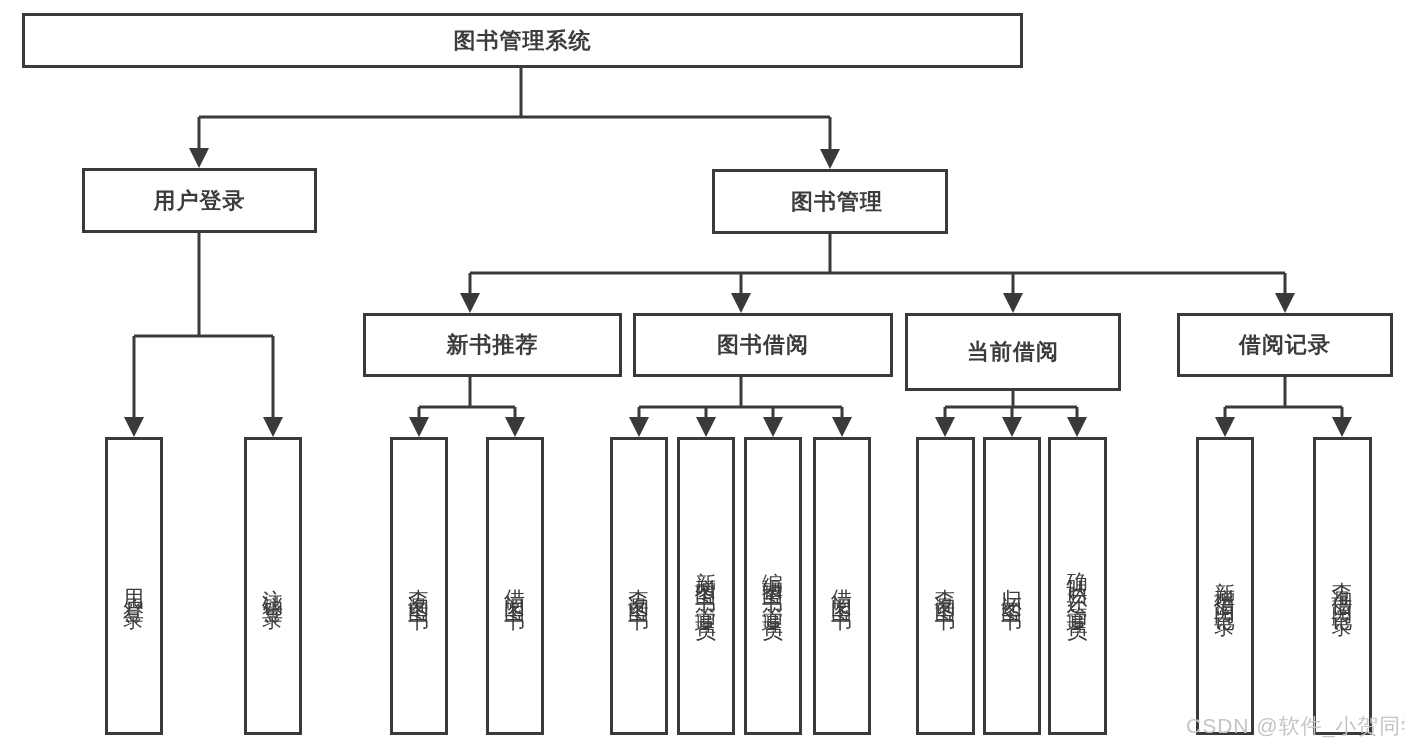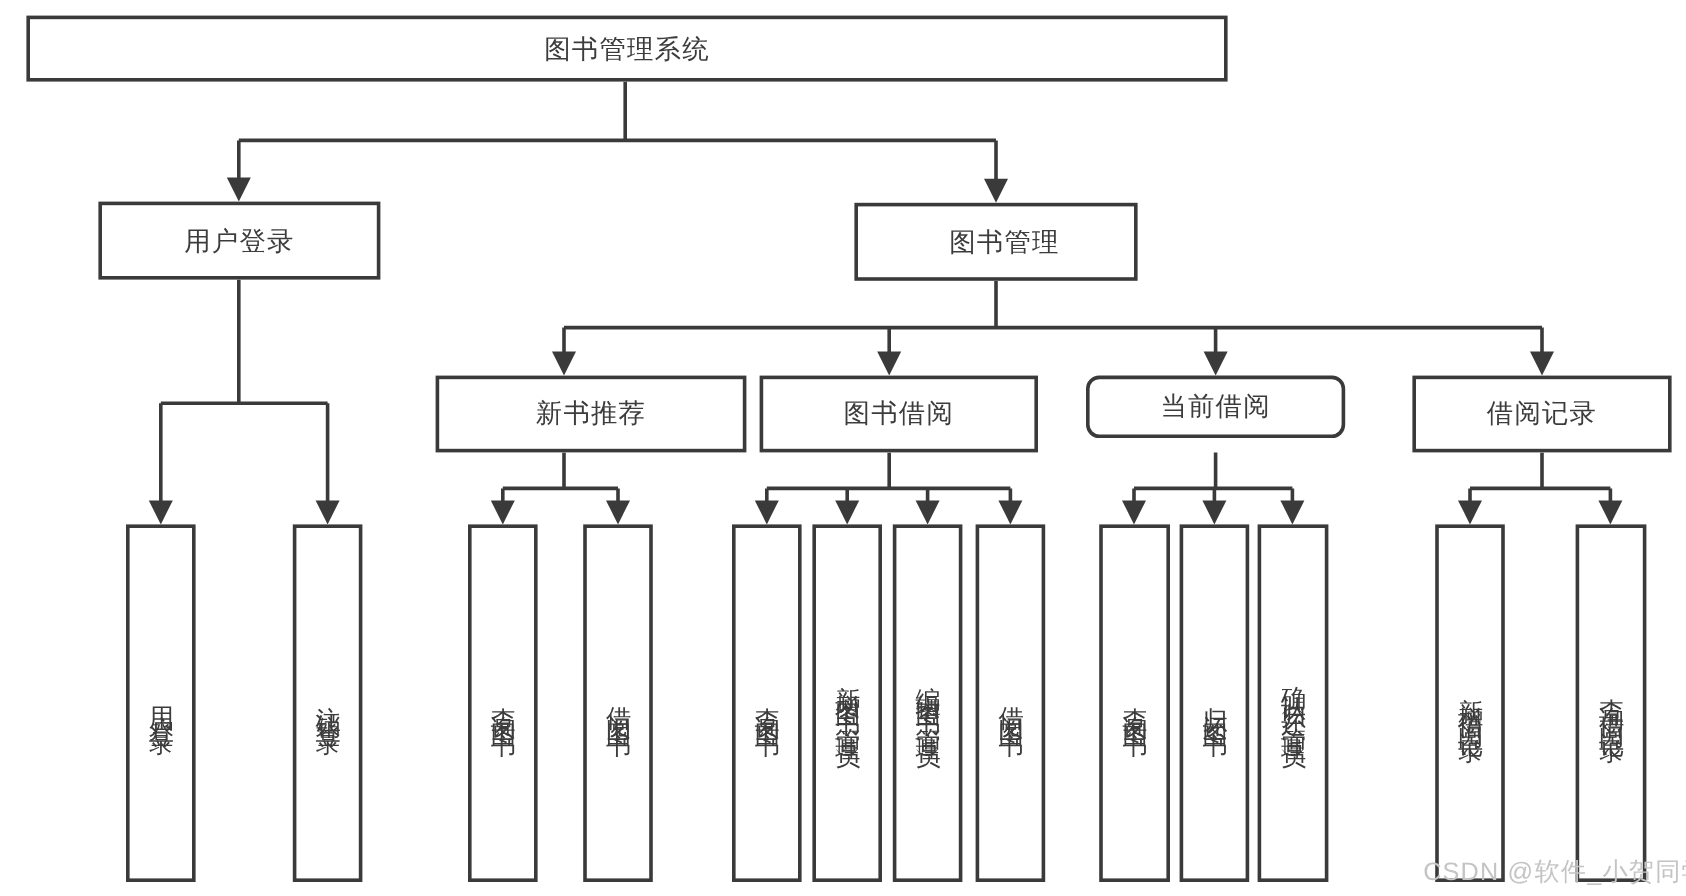--- a/index.html
+++ b/index.html
@@ -31,20 +31,21 @@
     box-sizing:border-box;
     border:3px solid var(--line);
     background:#ffffff;
     display:flex;
     align-items:center;
     justify-content:center;
     color:var(--text);
     font-size:22px;
     letter-spacing:1px;
     white-space:nowrap;
+    font-weight:bold;
   }
   .leaf{
     position:absolute;
     top:437px;
     height:298px;
     width:58px;
     box-sizing:border-box;
     border:3px solid var(--line);
     background:#ffffff;
     display:flex;
@@ -58,22 +59,22 @@
     letter-spacing:7px;
     line-height:1;
     color:var(--text);
     white-space:nowrap;
   }
   
   .n-root {left:22px;  top:13px;  width:1001px; height:55px;}
   .n-user {left:82px;  top:168px; width:235px;  height:65px;}
   .n-book {left:712px; top:169px; width:236px;  height:65px;padding-left:14px;}
   .n-g0   {left:363px; top:313px; width:259px;  height:64px;}
-  .n-g1   {left:633px; top:313px; width:232px;  height:64px;}
-  .n-g2   {left:905px; top:313px; width:216px;  height:52px;border-radius:11px;}
+  .n-g1   {left:633px; top:313px; width:260px;  height:64px;}
+  .n-g2   {left:905px; top:313px; width:216px;  height:78px;}
   .n-g3   {left:1177px;top:313px; width:216px;  height:64px;}
   
   .lf-u0{left:105px;}  .lf-u1{left:244px;}
   .lf-a0{left:390px;}  .lf-a1{left:486px;}
   .lf-b0{left:610px;}  .lf-b1{left:677px;} .lf-b2{left:744px;} .lf-b3{left:813px;}
   .lf-c0{left:916px;width:59px;} .lf-c1{left:983px;} .lf-c2{left:1048px;width:59px;}
   .lf-d0{left:1196px;} .lf-d1{left:1313px;width:59px;}
   .watermark{
     position:absolute;
     left:1186px;

